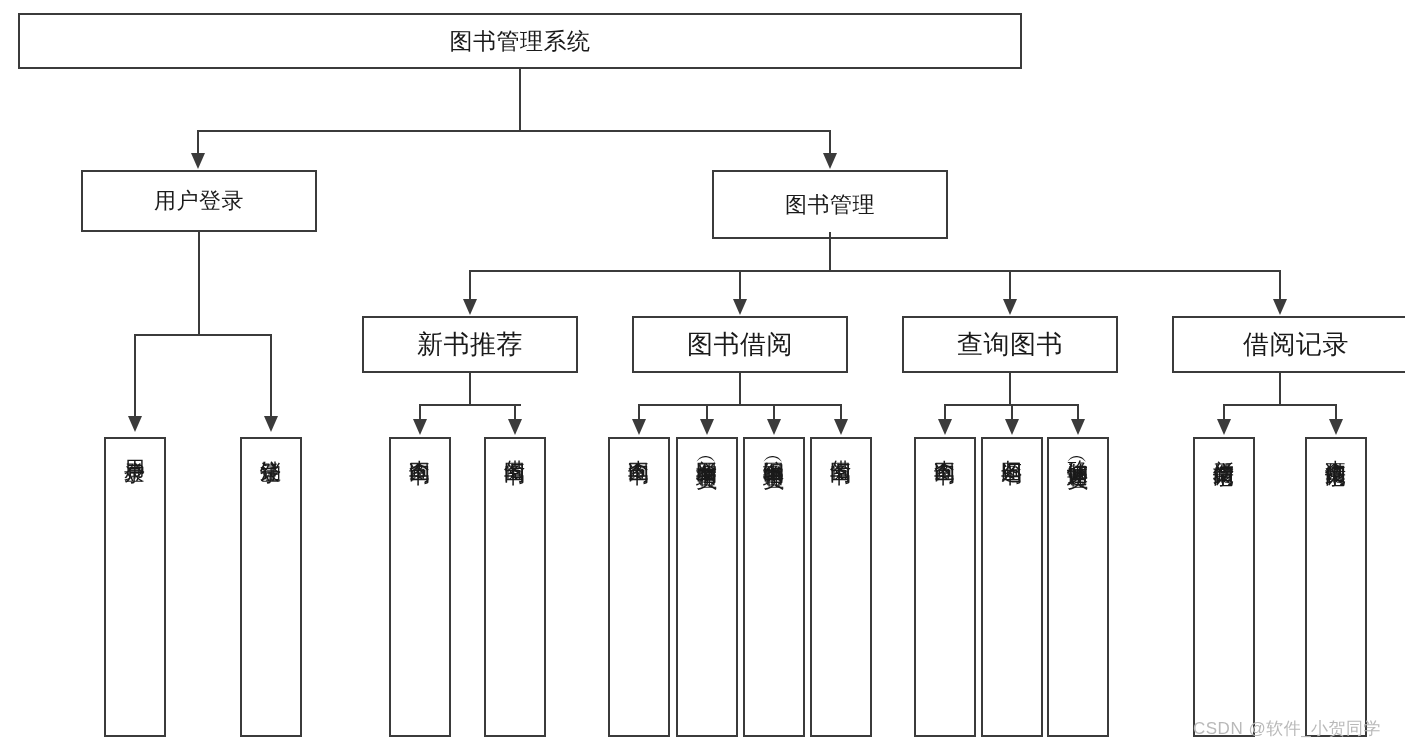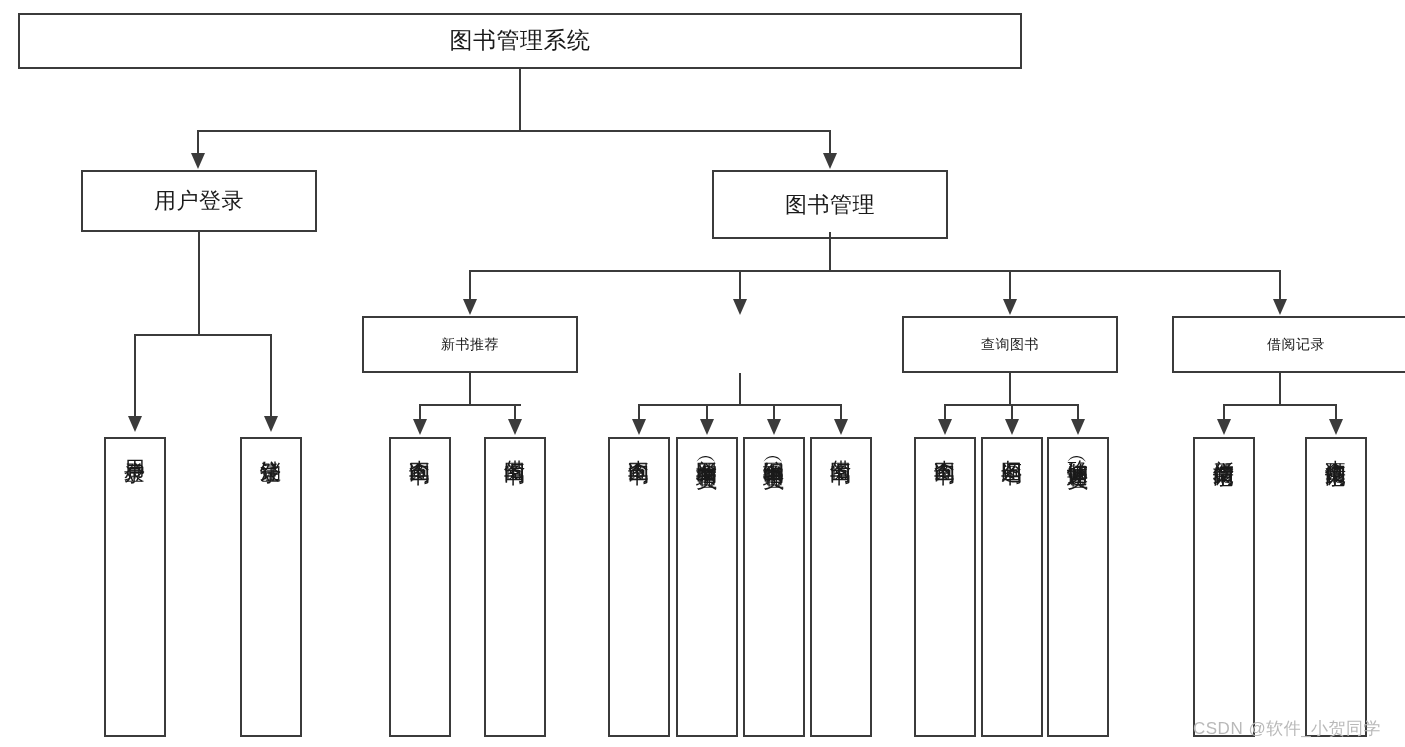--- a/index.html
+++ b/index.html
@@ -27,23 +27,23 @@
     align-items: center;
     justify-content: center;
     color: #1a1a1a;
   }
   .node .label {
     display: block;
     text-align: center;
     line-height: 1.06;
     letter-spacing: 0.5px;
   }
-  .node.root .label   { font-size: 23px; font-family: Liberation Serif, serif; }
+  .node.root .label   { font-size: 23px; }
   .node.level2 .label { font-size: 22px; }
-  .node.level3 .label { font-size: 14px; }
+  .node.level3 .label { font-size: 26px; }
 
   
   .node.leaf {
     align-items: flex-start;
     justify-content: center;
     padding-top: 4px;
   }
   .node.leaf .label {
     writing-mode: vertical-rl;
     text-orientation: upright;
@@ -119,20 +119,23 @@
   <div class="vline" style="left:739px; top:270px; width:2px; height:32px;"></div>
   <div class="arrow" style="left:733px; top:299px;"></div>
   <div class="vline" style="left:1009px; top:270px; width:2px; height:32px;"></div>
   <div class="arrow" style="left:1003px; top:299px;"></div>
   <div class="vline" style="left:1279px; top:270px; width:2px; height:32px;"></div>
   <div class="arrow" style="left:1273px; top:299px;"></div>
 
   <div class="node level3" style="left:362px; top:316px; width:216px; height:57px;">
     <span class="label">新书推荐</span>
   </div>
+  <div class="node level3" style="left:632px; top:316px; width:216px; height:57px;">
+    <span class="label">图书借阅</span>
+  </div>
   <div class="node level3" style="left:902px; top:316px; width:216px; height:57px;">
     <span class="label">查询图书</span>
   </div>
   <div class="node level3" style="left:1172px; top:316px; width:248px; height:57px;">
     <span class="label">借阅记录</span>
   </div>
 
   <div class="vline" style="left:469px; top:373px; width:2px; height:32px;"></div>
   <div class="hline" style="left:419px; top:404px; width:102px; height:2px;"></div>
   <div class="vline" style="left:419px; top:404px; width:2px; height:16px;"></div>

